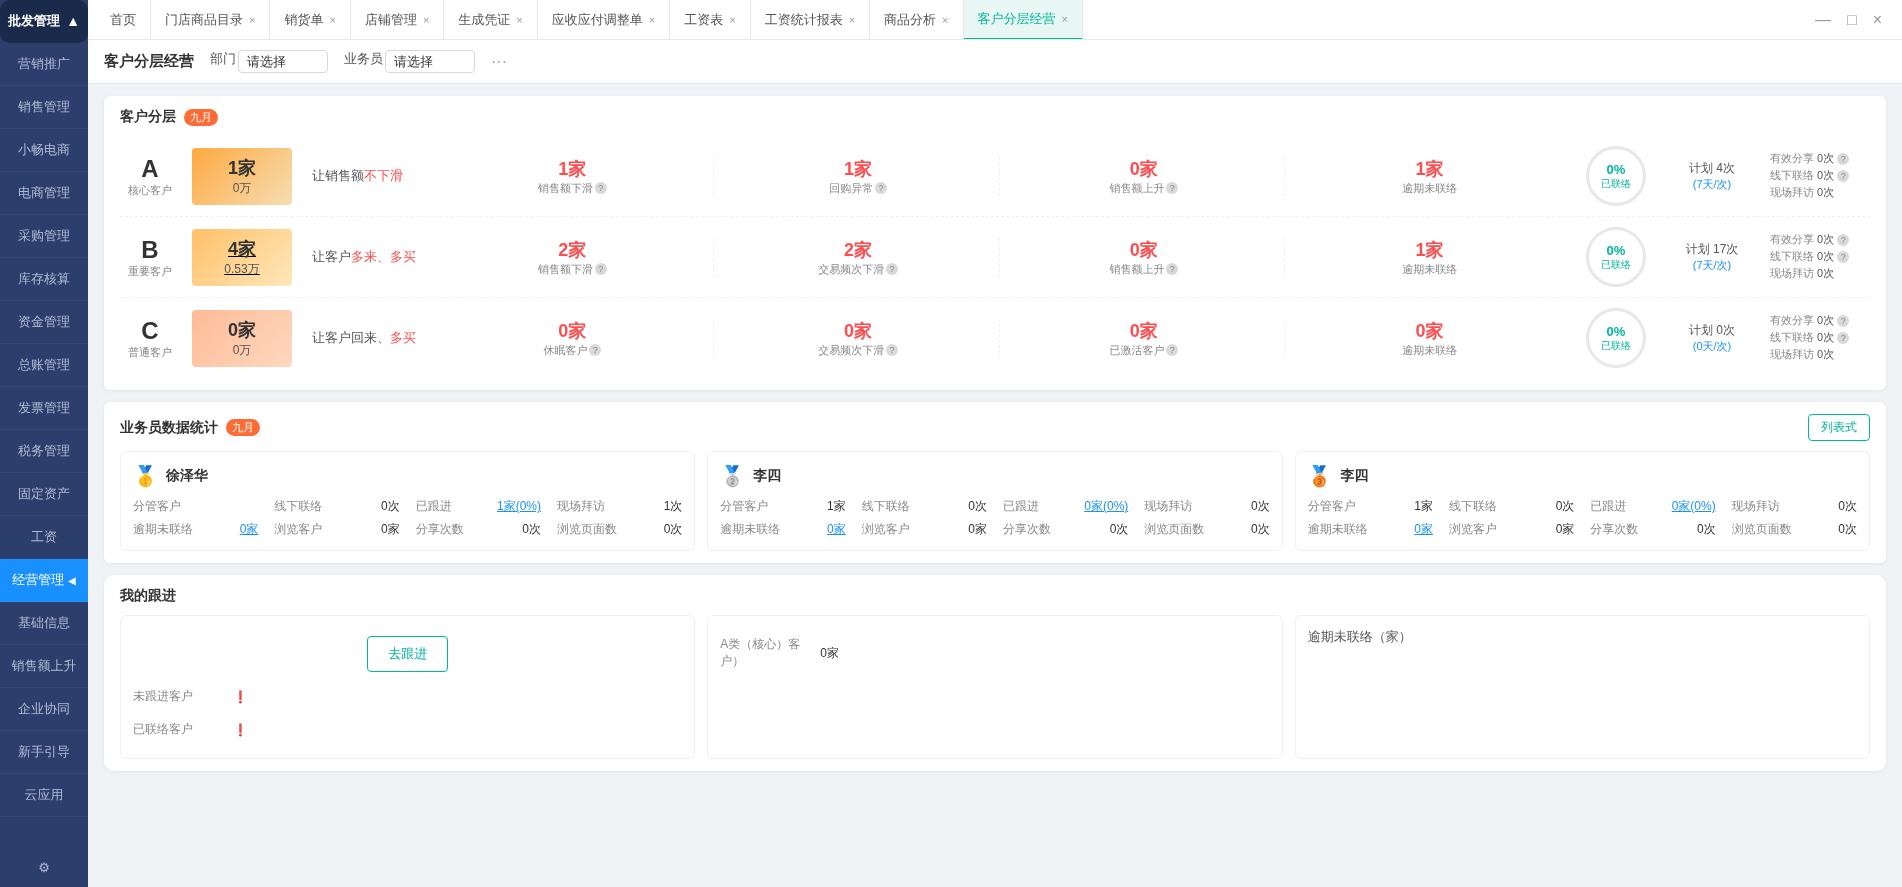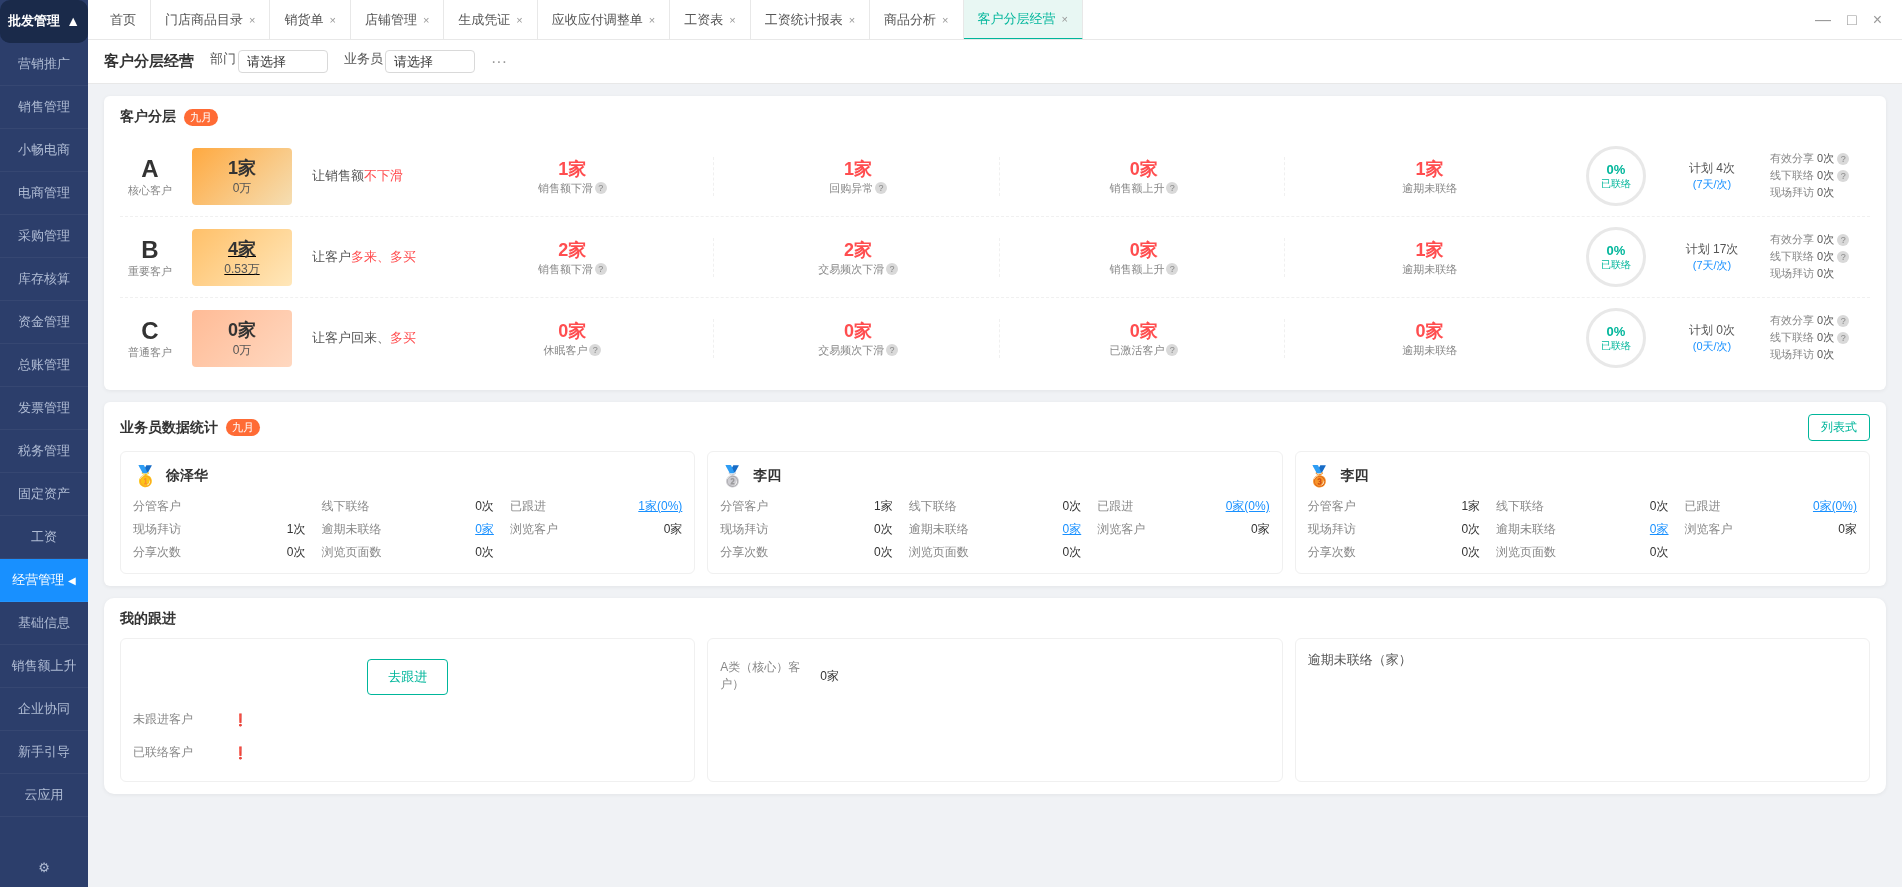--- a/index.html
+++ b/index.html
@@ -364,21 +364,21 @@
     .staff-medal {
       font-size: 20px;
     }
     .staff-name {
       font-size: 14px;
       font-weight: bold;
       color: #333;
     }
     .staff-metrics-grid {
       display: grid;
-      grid-template-columns: 1fr 1fr 1fr;
+      grid-template-columns: 1fr 1fr 1fr 1fr;
       gap: 6px 16px;
       font-size: 12px;
     }
     .staff-metric {
       display: flex;
       align-items: center;
       justify-content: space-between;
     }
     .staff-metric-label { color: #888; }
     .staff-metric-val { color: #333; }

